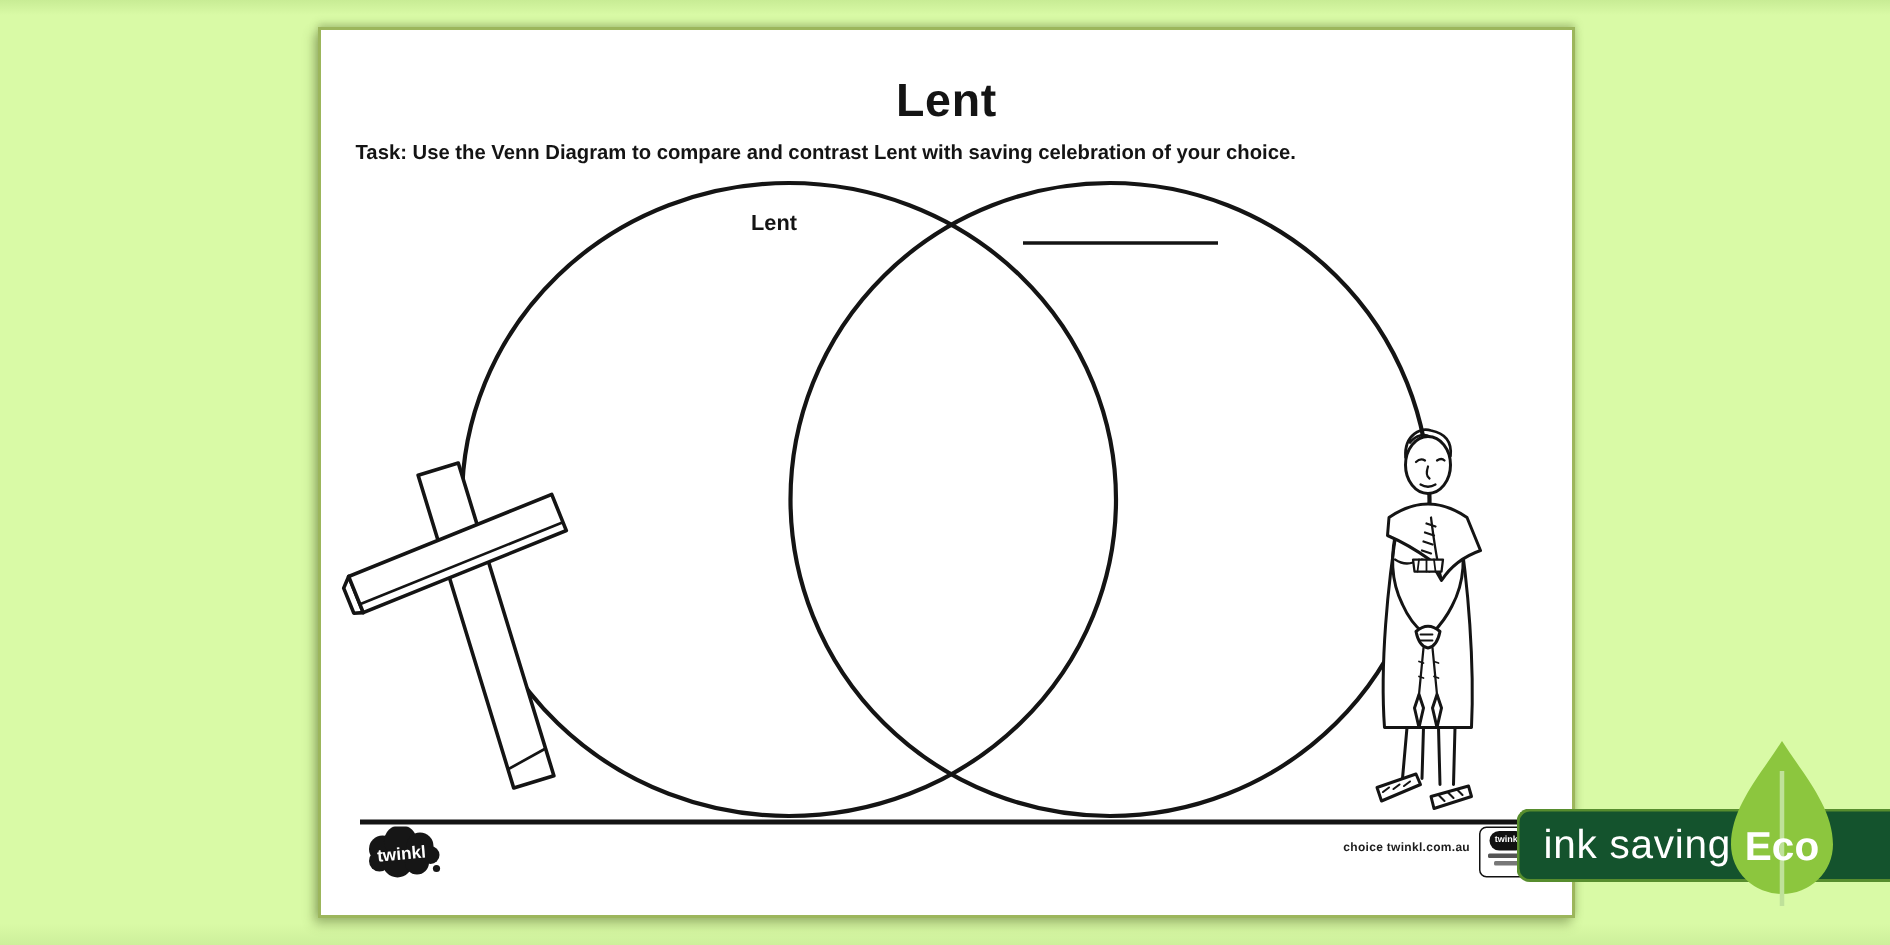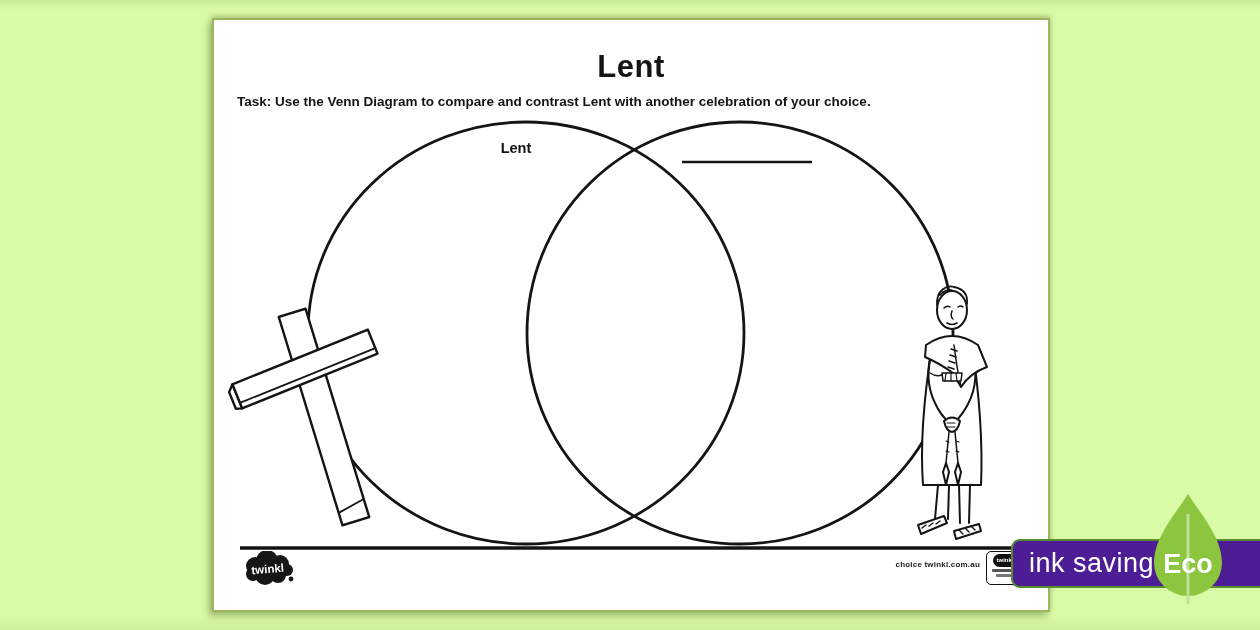--- a/index.html
+++ b/index.html
@@ -32,21 +32,21 @@
     display:flex;flex-direction:column;align-items:center;padding-top:2px;box-sizing:border-box;
   }
   .badge-cloud{
     width:24px;height:13px;background:#111;border-radius:7px;
     color:#fff;font-size:6px;font-weight:700;text-align:center;line-height:13px;
   }
   .badge-line{width:26px;height:3px;background:#555;margin-top:2px;border-radius:1px;}
   .badge-line.short{width:18px;height:2.5px;background:#777;}
   .eco-bar{
     position:absolute;left:1011px;top:539px;width:249px;height:49px;
-    background:#4c1d95;border:2px solid #578d2e;border-right:none;
+    background:#14532d;border:2px solid #578d2e;border-right:none;
     border-radius:9px 0 0 9px;box-sizing:border-box;z-index:5;
     display:flex;align-items:center;
   }
   .eco-bar-label{
     color:#ffffff;font-size:27px;font-weight:400;padding-left:16px;letter-spacing:.5px;
   }
   .eco-leaf-svg{position:absolute;left:1136px;top:490px;width:104px;height:118px;z-index:6;}
   .logo-svg{position:absolute;left:28px;top:531px;width:58px;height:40px;}
 </style>
 </head>
@@ -107,21 +107,21 @@
 
       <path d="M47,147 C46,158 45,168 44,178 M53,147 C54,158 55,168 56,178" fill="none" stroke-width="1.5"></path>
       <path d="M44,156 l3,1 M44,166 l3,1 M54,156 l3,1 M54,166 l3,1" fill="none" stroke-width="1.2"></path>
       <path d="M44,178 l-3,9 l3,13 l3,-13 Z M56,178 l-3,9 l3,13 l3,-13 Z"></path>
     </g>
 
     <text x="302" y="133" text-anchor="middle" font-family="Liberation Sans, sans-serif" font-size="14.5" font-weight="700" fill="#141414">Lent</text>
   </svg>
 
   <div class="ws-title">Lent</div>
-  <div class="ws-task">Task: Use the Venn Diagram to compare and contrast Lent with another celebration of your choice.</div>
+  <div class="ws-task">Task: Use the Venn Diagram to compare and contrast Lent with saving celebration of your choice.</div>
 
   <svg class="logo-svg" viewBox="0 0 58 40" xmlns="http://www.w3.org/2000/svg">
     <g fill="#161616">
       <circle cx="13" cy="15" r="9"></circle>
       <circle cx="25" cy="10" r="11"></circle>
       <circle cx="38" cy="13" r="9"></circle>
       <circle cx="45" cy="19" r="6"></circle>
       <circle cx="11" cy="23" r="7"></circle>
       <circle cx="23" cy="24" r="10"></circle>
       <circle cx="36" cy="24" r="8"></circle>

